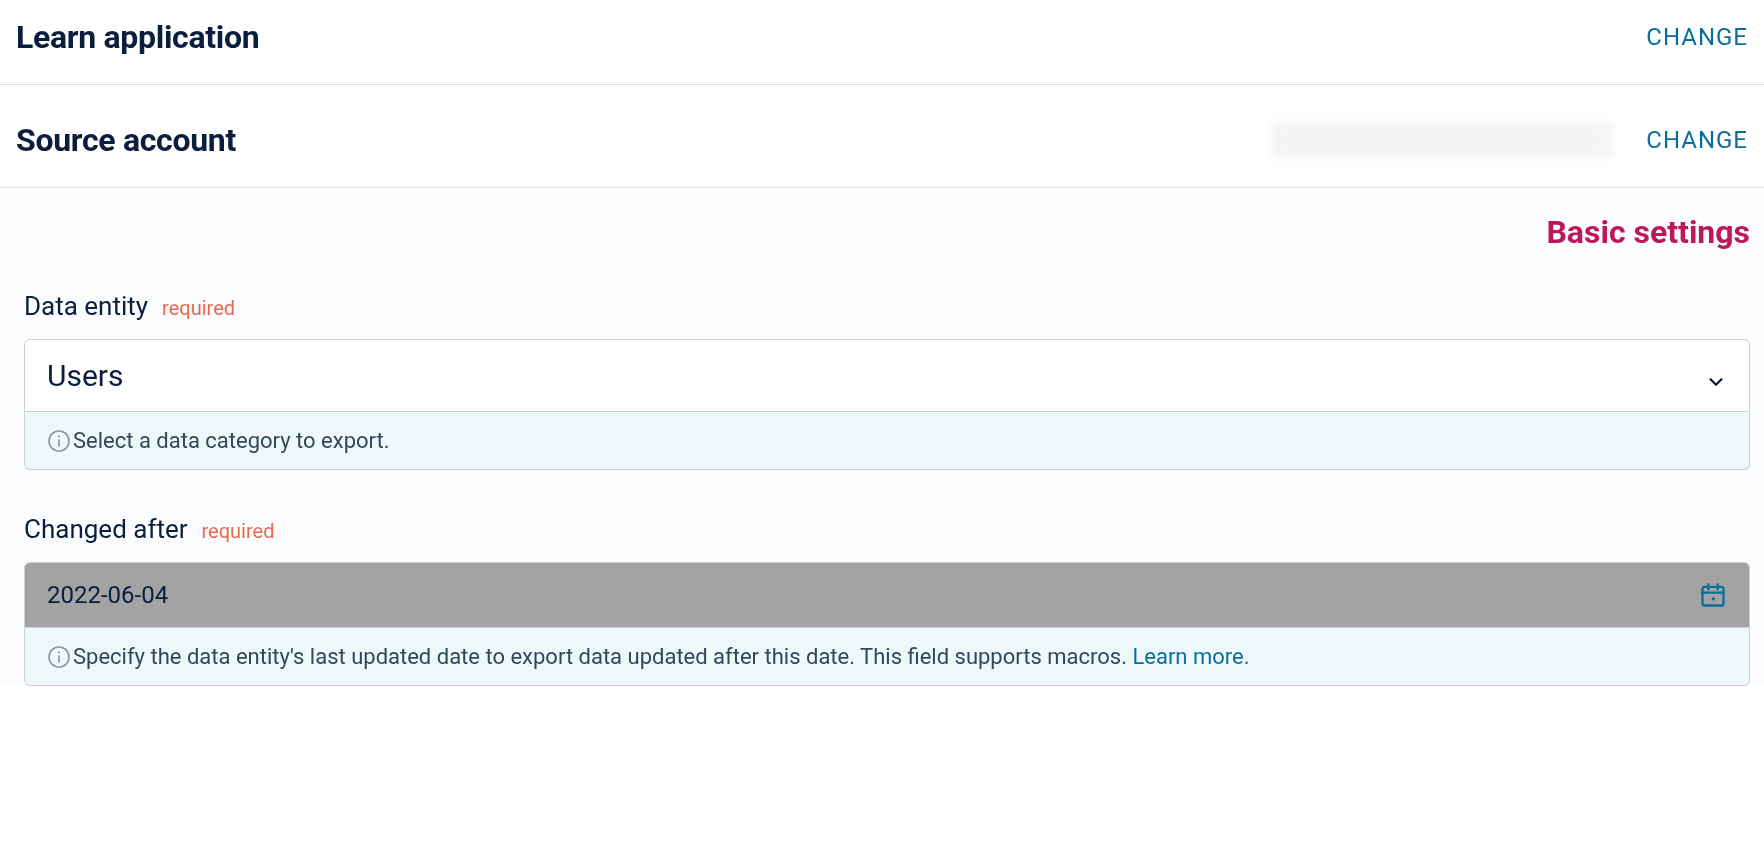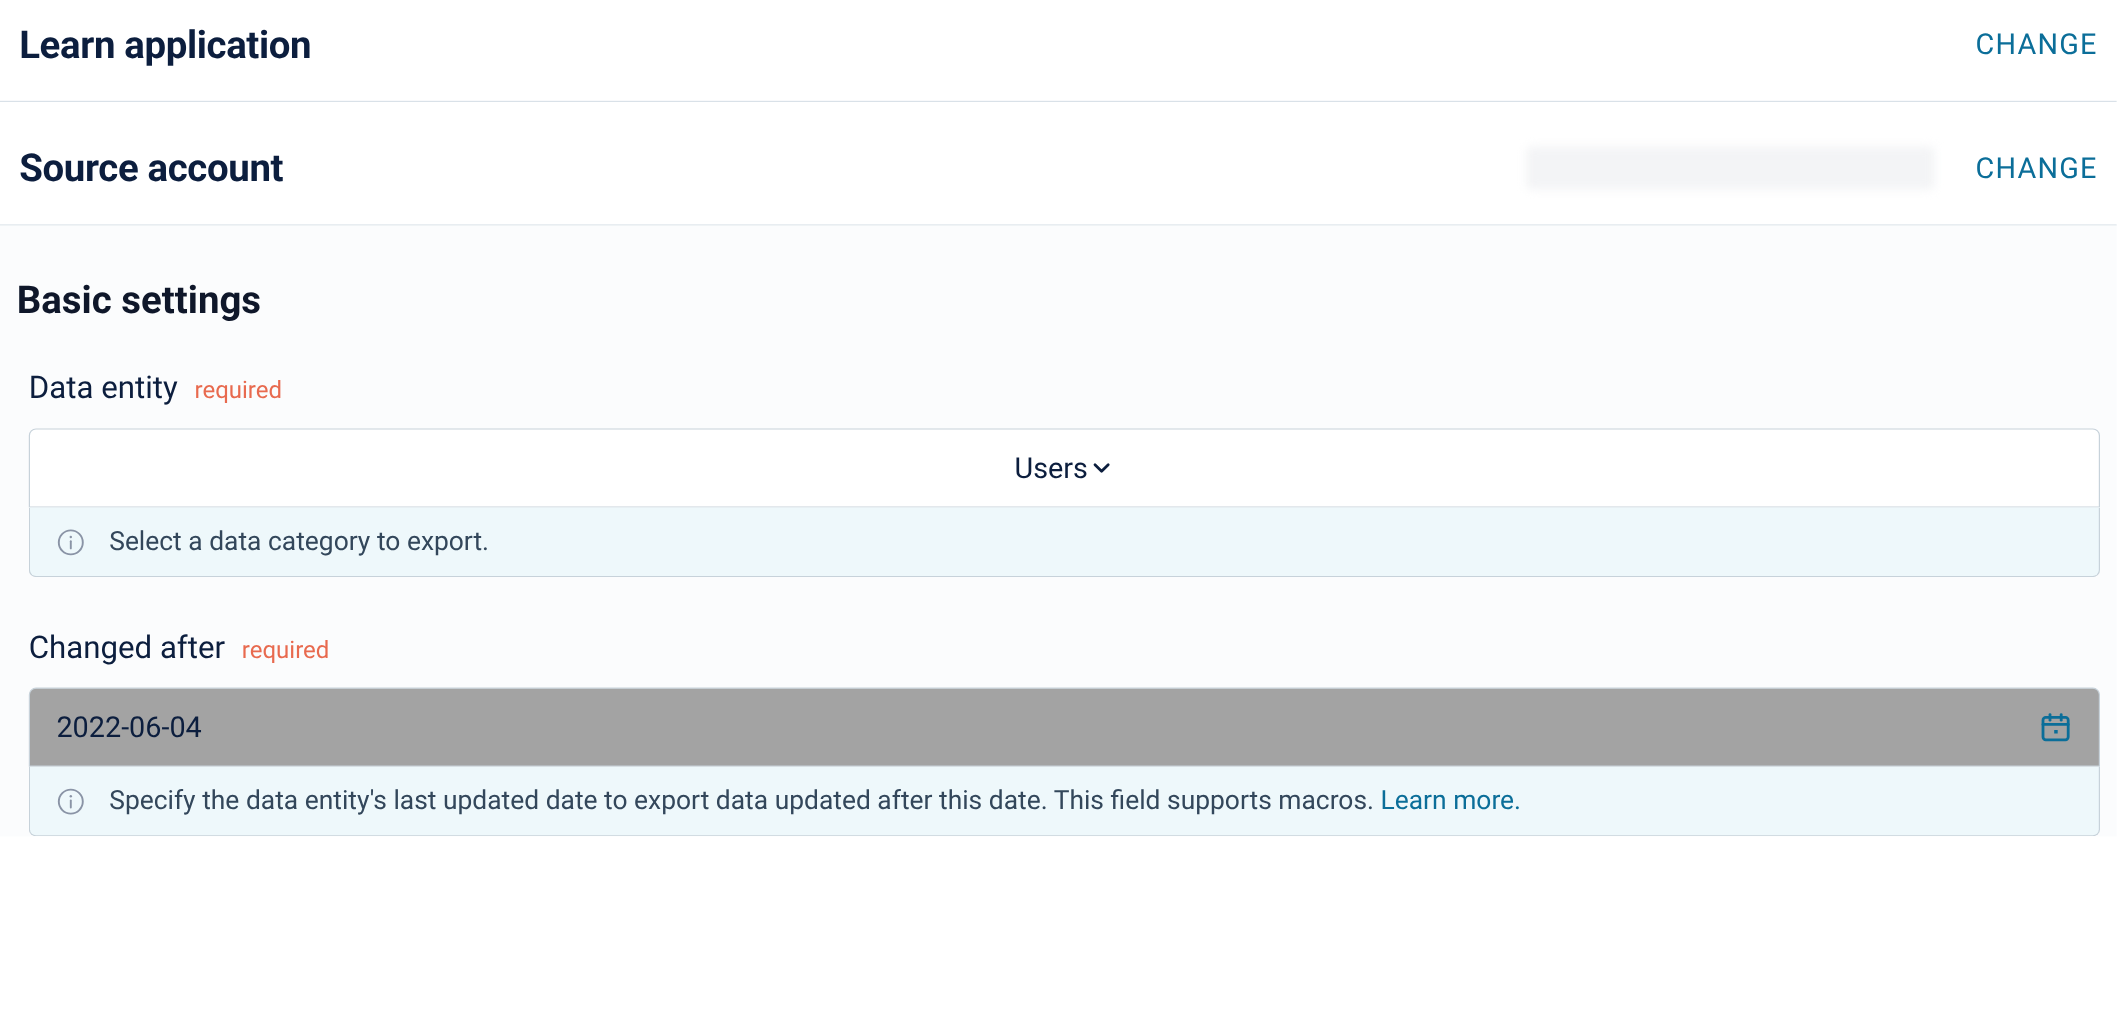--- a/index.html
+++ b/index.html
@@ -69,49 +69,50 @@
       filter: blur(4px);
       margin-right: 10px;
     }
     .basic-settings {
       padding: 20px 14px 0 14px;
       background: #fbfcfd;
     }
     .basic-title {
       font-size: 32px;
       font-weight: 700;
-      color: #0f172a;
-      margin-top: 23px;
+      color: #be185d;
+      margin-top: 5px;
       margin-bottom: 40px;
+      text-align: right;
     }
     .field-label-row {
       display: flex;
       align-items: baseline;
       gap: 14px;
       margin-bottom: 18px;
     }
     .field-label {
       font-size: 26px;
       font-weight: 400;
       color: #0c1e3e;
     }
     .required-tag {
       font-size: 20px;
       color: #e86a4f;
       font-weight: 400;
     }
     .select-box {
       display: flex;
       align-items: center;
-      justify-content: center;
+      justify-content: space-between;
       background: #ffffff;
       border: 1px solid #c7d2da;
       border-radius: 6px 6px 0 0;
       padding: 18px 22px;
-      font-size: 24px;
+      font-size: 30px;
       color: #0c1e3e;
       cursor: pointer;
     }
     .input-box {
       display: flex;
       align-items: center;
       justify-content: space-between;
       background: #a3a3a3;
       border: 1px solid #c7d2da;
       border-radius: 6px 6px 0 0;
@@ -122,21 +123,21 @@
       outline: none;
       font-size: 24px;
       color: #0c1e3e;
       font-family: inherit;
       flex: 1;
       background: transparent;
     }
     .helper-box {
       display: flex;
       align-items: center;
-      gap: 20px;
+      gap: 2px;
       background: #eef8fb;
       border: 1px solid #c7d2da;
       border-top: none;
       border-radius: 0 0 6px 6px;
       padding: 16px 22px;
       font-size: 22px;
       color: #33475b;
     }
     .helper-text {
       color: #33475b;

